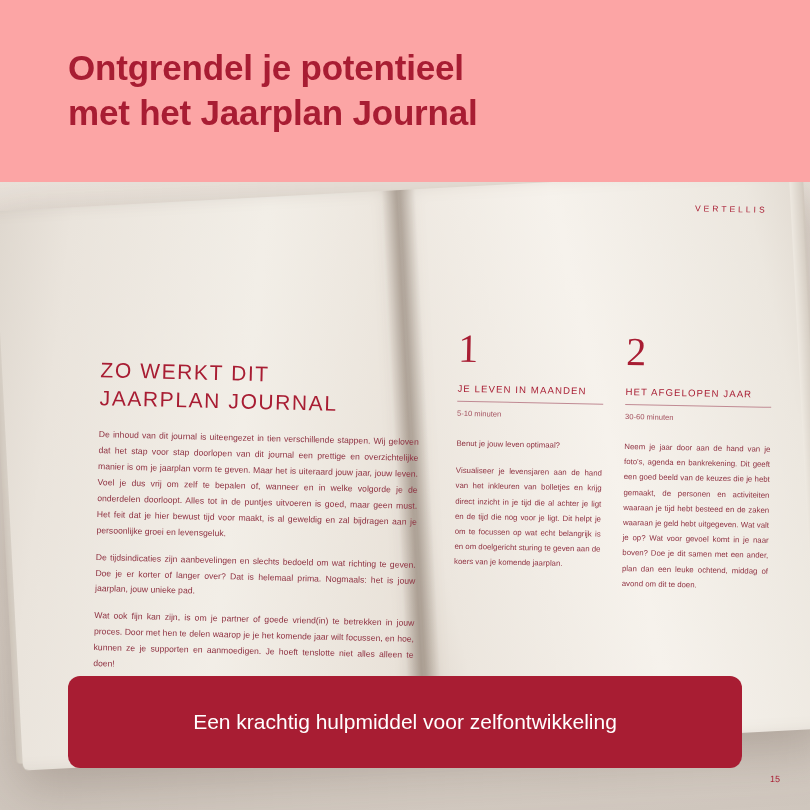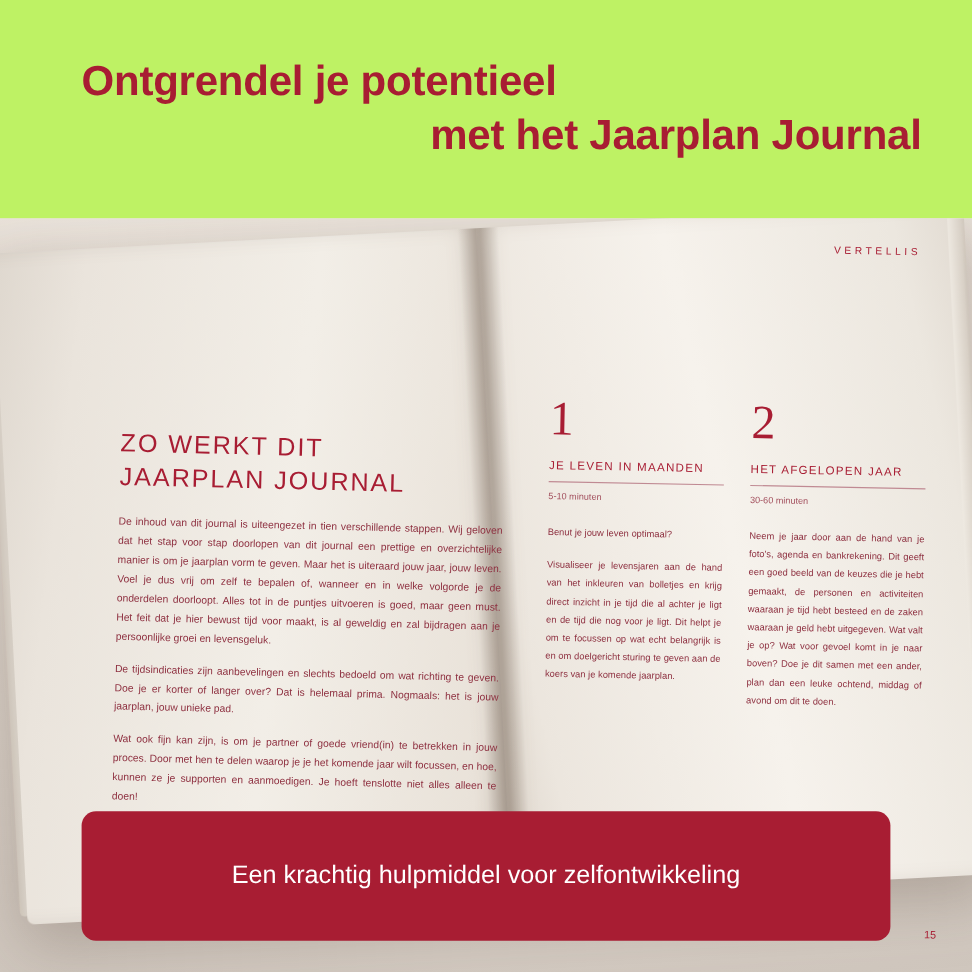--- a/index.html
+++ b/index.html
@@ -10,37 +10,37 @@
     width: 810px;
     height: 810px;
     overflow: hidden;
     font-family: "Liberation Sans", sans-serif;
     background: #fdf8f3;
   }
   .stage {
     position: relative;
     width: 810px;
     height: 810px;
-    background: #bef264;
+    background: #fca5a5;
     overflow: hidden;
   }
 
   
   .headline {
     position: absolute;
     left: 68px;
     top: 46px;
     width: 700px;
     color: #a81d33;
     font-size: 35px;
     line-height: 1.28;
     font-weight: 700;
     letter-spacing: -0.2px;
   }
-  .headline .l2 { display: block; text-align: right; }
+  .headline .l2 { display: block; }
 
   
   .photo {
     position: absolute;
     left: 0;
     top: 182px;
     width: 810px;
     height: 628px;
     background: #f3ede6;
     overflow: hidden;
@@ -196,21 +196,21 @@
     font-size: 9px;
     transform: rotate(1.2deg);
   }
 
   
   .banner {
     position: absolute;
     left: 68px;
     top: 676px;
     width: 674px;
-    height: 108px;
+    height: 92px;
     background: #a81d33;
     border-radius: 12px;
     color: #ffffff;
     display: flex;
     flex-direction: column;
     align-items: center;
     justify-content: center;
     text-align: center;
     font-size: 21px;
     line-height: 1.42;

